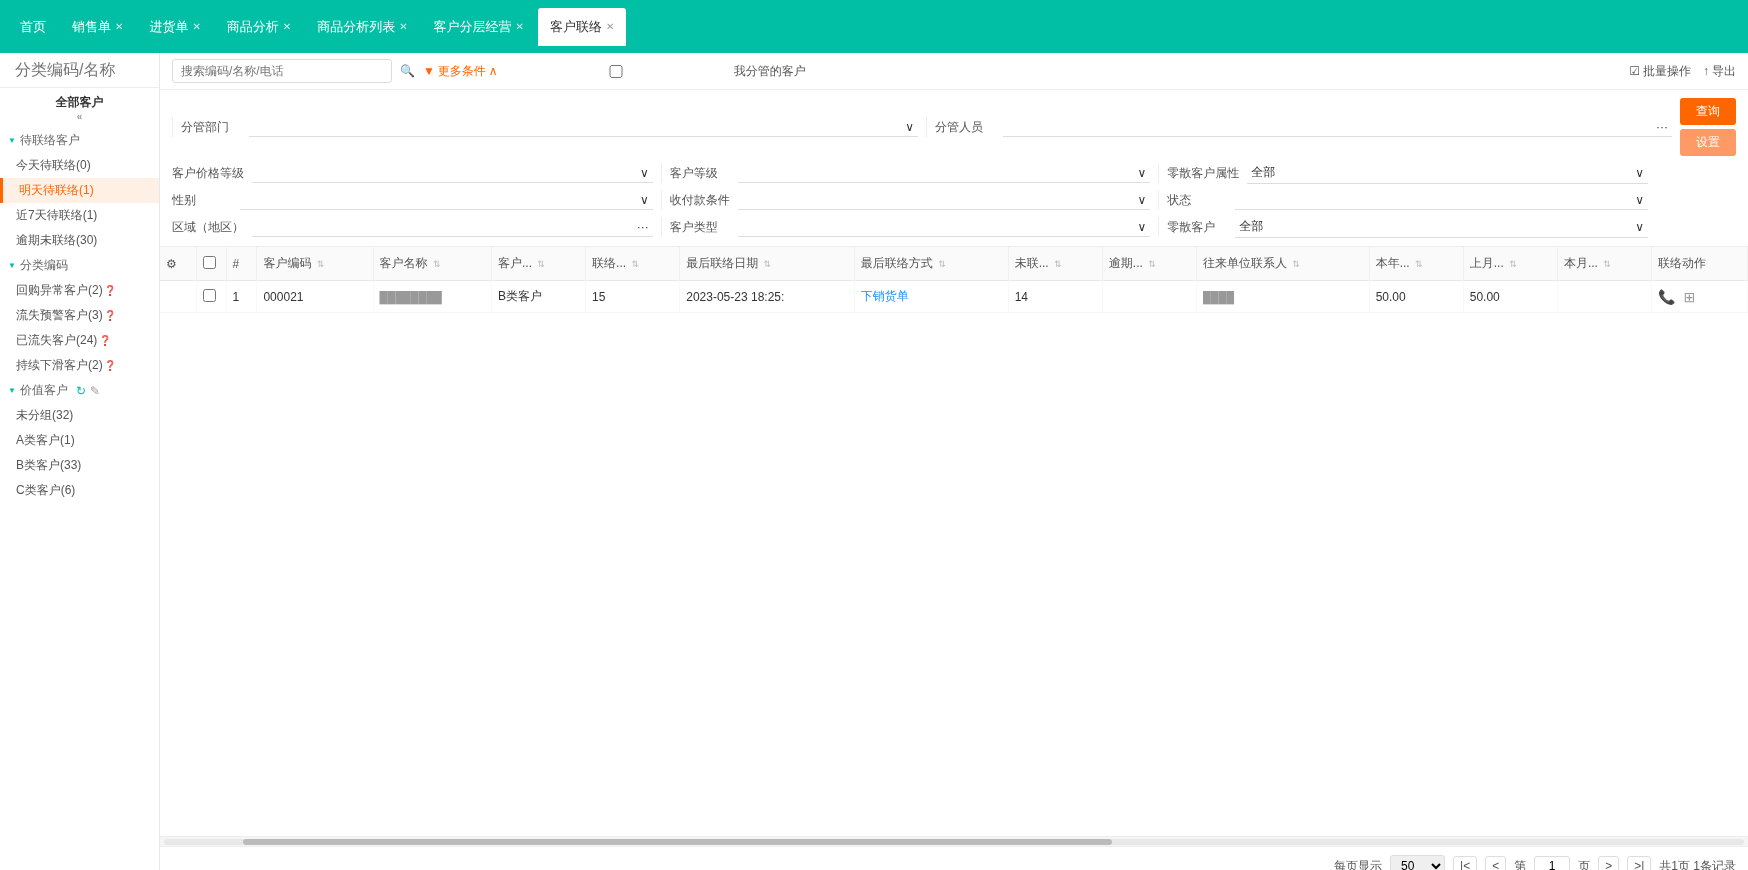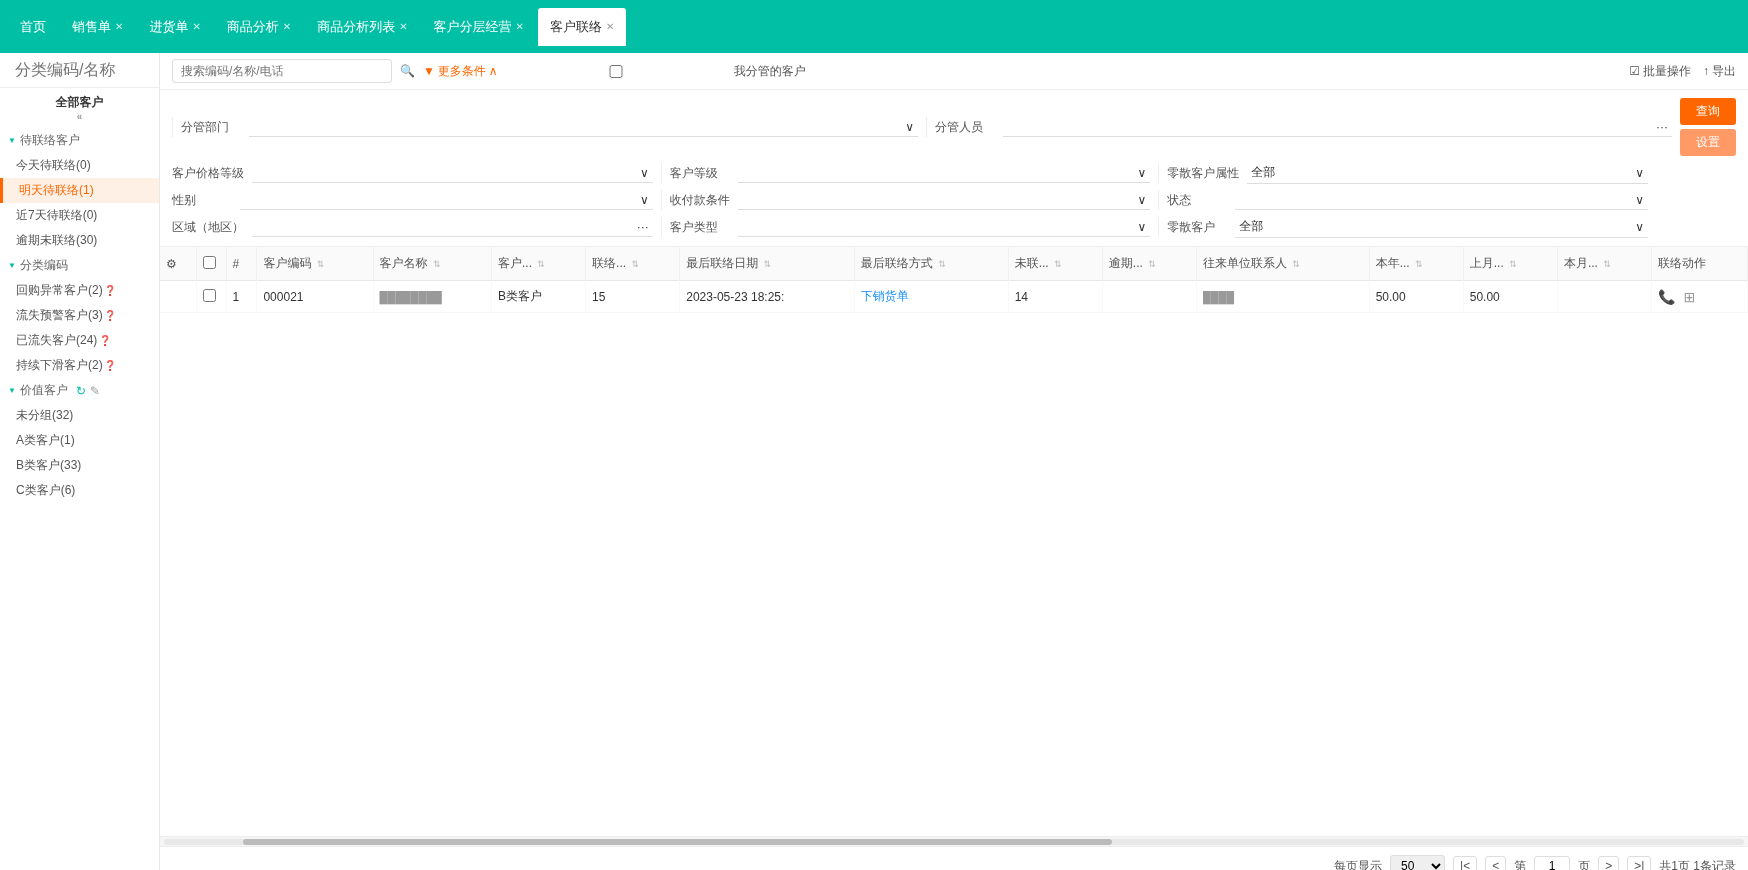--- a/index.html
+++ b/index.html
@@ -368,21 +368,21 @@
       <span class="triangle">▼</span>
       <span>待联络客户</span>
     </div>
     <div class="sidebar-item">
       <span>今天待联络(0)</span>
     </div>
     <div class="sidebar-item active">
       <span>明天待联络(1)</span>
     </div>
     <div class="sidebar-item">
-      <span>近7天待联络(0)</span>
+      <span>近7天待联络(1)</span>
     </div>
     <div class="sidebar-item">
       <span>逾期未联络(30)</span>
     </div>
 
     <div class="sidebar-group-title">
       <span class="triangle">▼</span>
       <span>分类编码</span>
     </div>
     <div class="sidebar-item">

